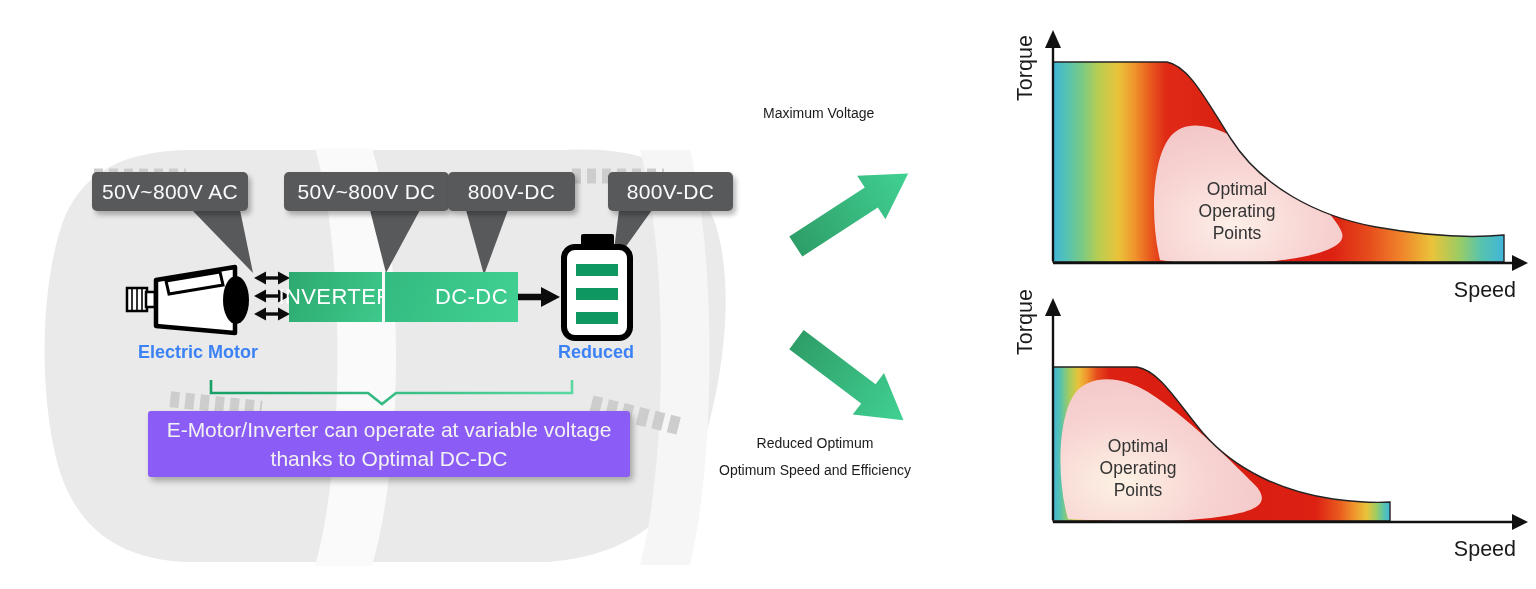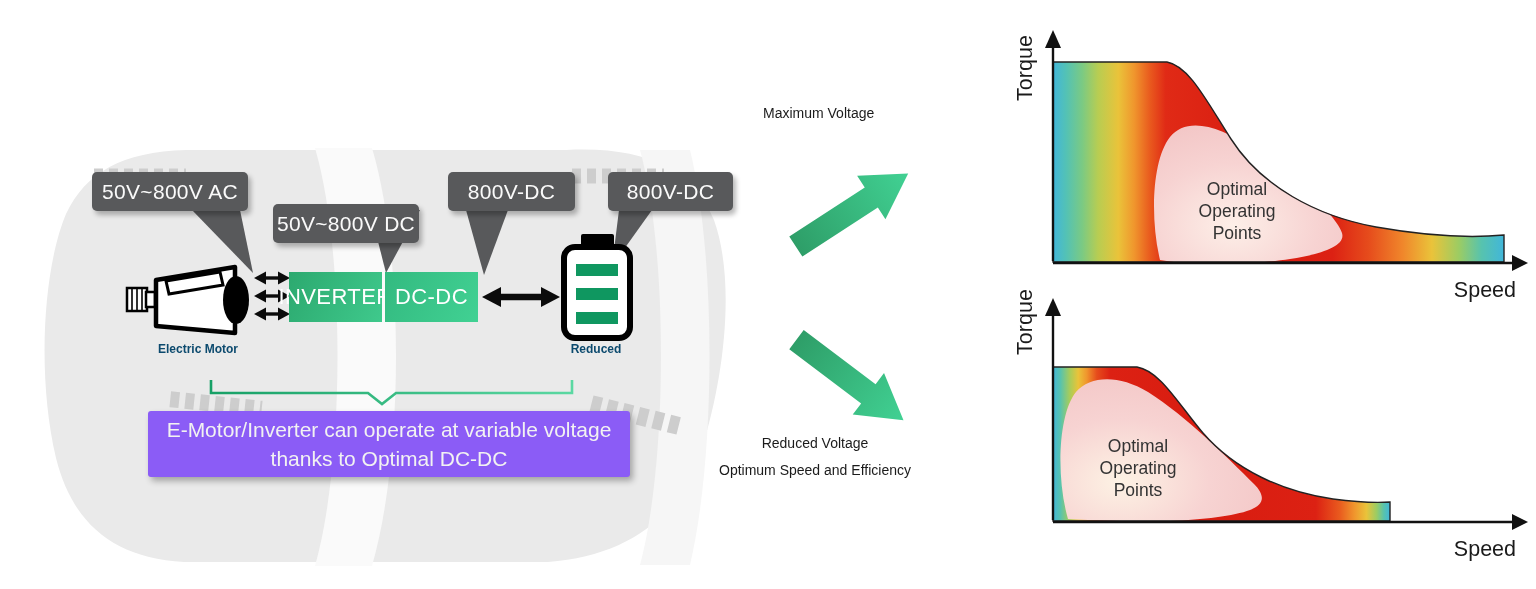--- a/index.html
+++ b/index.html
@@ -13,22 +13,22 @@
   .callout{
     position:absolute;height:39px;background:#58595B;color:#FAFAFA;border-radius:5px;
     display:flex;align-items:center;justify-content:center;font-size:21px;letter-spacing:.3px;
     box-shadow:3px 4px 5px rgba(0,0,0,.28);
   }
   .greenbox{
     position:absolute;top:272px;height:50px;color:#ffffff;font-size:22px;letter-spacing:.4px;
     display:flex;align-items:center;justify-content:center;
   }
   .inverter{left:289px;width:93px;background:linear-gradient(115deg,#2CA96F 0%,#3FC98C 100%);}
-  .dcdc{left:385px;width:93px;background:linear-gradient(115deg,#33BA80 0%,#41D193 100%);}
-  .icon-label{position:absolute;font-weight:bold;font-size:12px;color:#0c4a6e;text-align:center;}
+  .dcdc{left:385px;width:93px;background:linear-gradient(115deg,#33BA80 0%,#41D193 100%);padding-left:40px;}
+  .icon-label{position:absolute;font-weight:bold;font-size:18px;color:#3b82f6;text-align:center;}
   .note{
     position:absolute;left:148px;top:411px;width:482px;height:66px;background:#8b5cf6;border-radius:3px;
     color:#F2F2F2;font-size:21px;line-height:29px;text-align:center;
     display:flex;flex-direction:column;justify-content:center;
     box-shadow:3px 4px 6px rgba(0,0,0,.3);
   }
   .ann{position:absolute;font-size:14px;line-height:27px;color:#1B1B1B;white-space:nowrap;text-align:center;}
 </style>
 </head>
 <body>
@@ -196,36 +196,36 @@
       <text x="1516" y="556" text-anchor="end" font-size="21.5" fill="#1B1B1B">Speed</text>
       <g fill="#333333" font-size="17.5" text-anchor="middle">
         <text x="1138" y="452">Optimal</text>
         <text x="1138" y="474">Operating</text>
         <text x="1138" y="496">Points</text>
       </g>
     </g>
   </svg>
 
   <div class="callout" style="left:92px;top:172px;width:156px;">50V~800V AC</div>
-  <div class="callout" style="left:273px;top:172px;width:146px;margin-top:32px;">50V~800V DC</div>
+  <div class="callout" style="left:284px;top:172px;width:165px;">50V~800V DC</div>
   <div class="callout" style="left:448px;top:172px;width:127px;">800V-DC</div>
   <div class="callout" style="left:608px;top:172px;width:125px;">800V-DC</div>
 
   <div class="greenbox inverter">INVERTER</div>
   <div class="greenbox dcdc">DC-DC</div>
 
   <div class="icon-label" style="left:128px;top:342px;width:140px;">Electric Motor</div>
   <div class="icon-label" style="left:553px;top:342px;width:86px;">Reduced</div>
 
   <div class="note">
     <div>E-Motor/Inverter can operate at variable voltage</div>
     <div>thanks to Optimal DC-DC</div>
   </div>
 
   <div class="ann" style="left:763px;top:100px;">
     <div>Maximum Voltage</div>
   </div>
   <div class="ann" style="left:719px;top:430px;">
-    <div>Reduced Voltage</div>
+    <div>Reduced Optimum</div>
     <div>Optimum Speed and Efficiency</div>
   </div>
 
 </div>
 
 </body></html>

